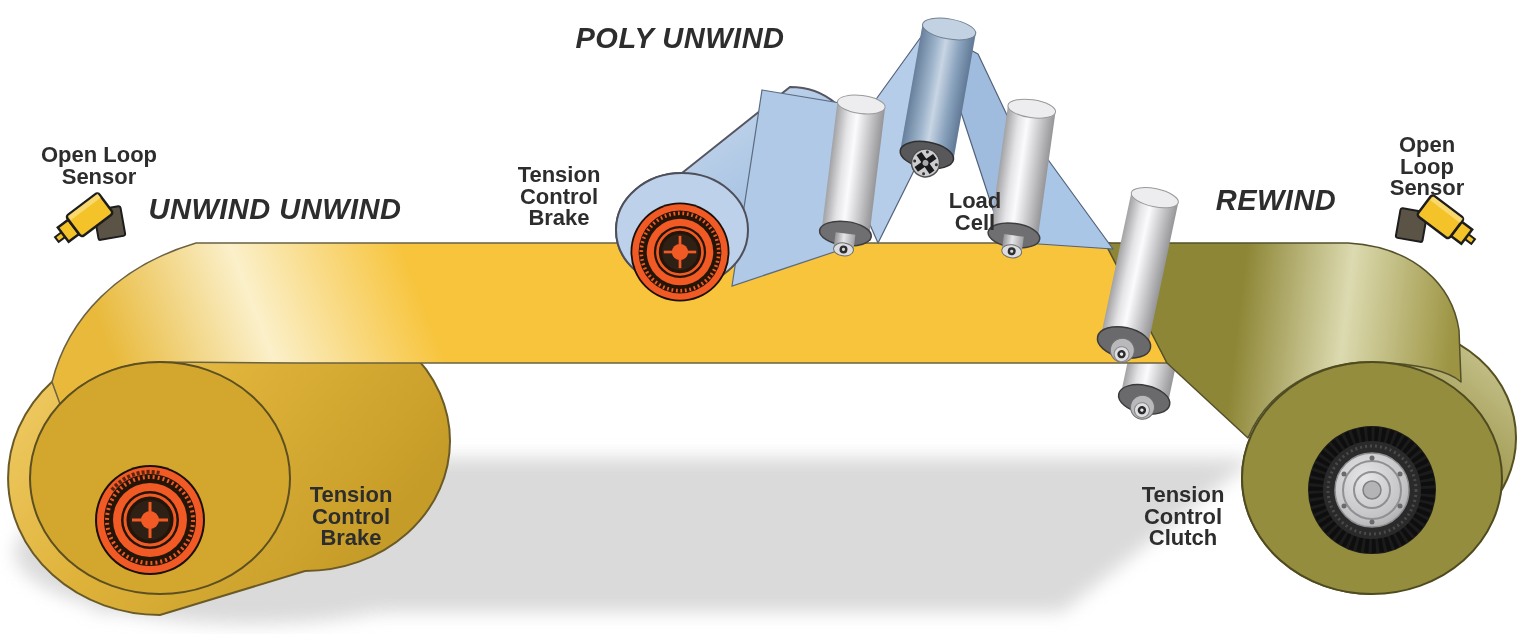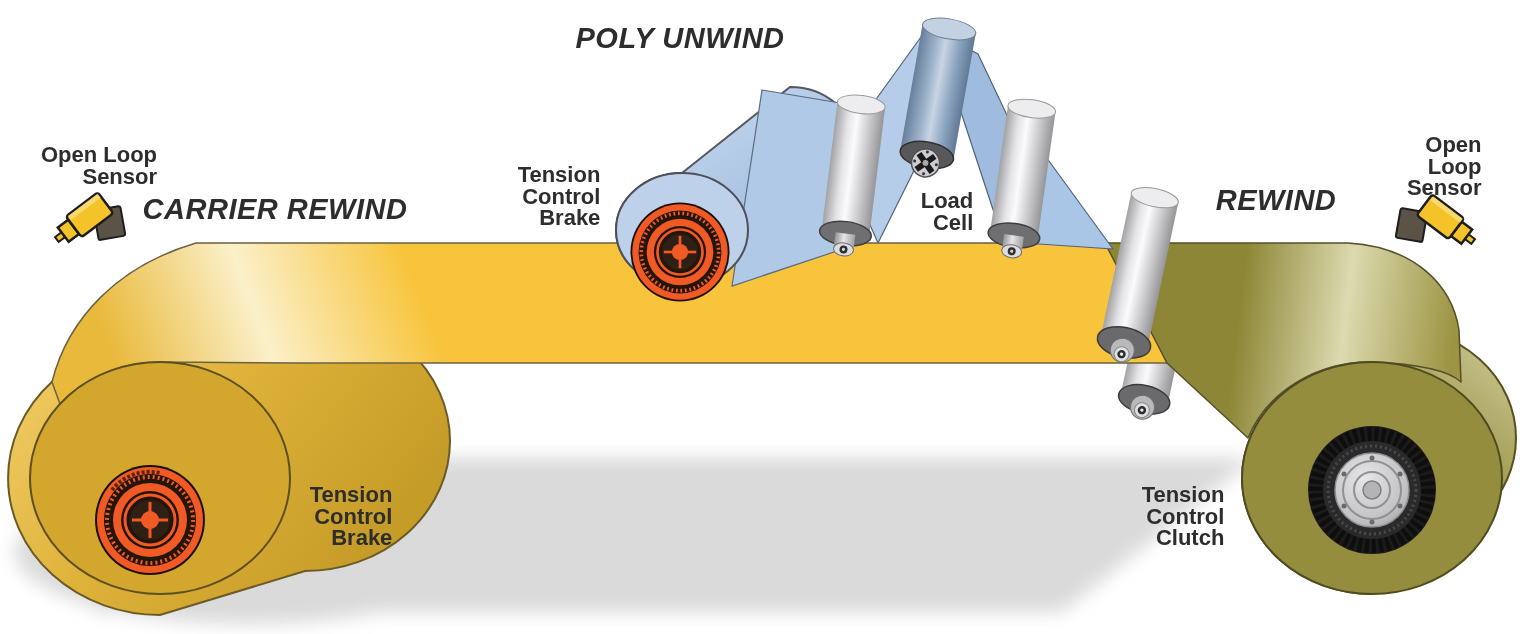--- a/index.html
+++ b/index.html
@@ -1,21 +1,21 @@
 <!DOCTYPE html>
 <html style="--label-text: #2D2D2D; --carrier-web-yellow: #F7C43C; --poly-web-blue: #A9C6E6; --poly-web-blue-light: #B5CDE9; --poly-web-blue-dark: #9FBCDE; --laminated-web-olive: #8E8737; --rewind-roll-olive: #948D3D; --carrier-roll-gold: #D3A62E; --poly-roll-face-blue: #BDD1EA; --brake-orange: #F15A25; --brake-dark: #231507; --roller-gray: #C6C6C8; --roller-cap-gray: #6F6F71; --sensor-yellow: #F4C32A; --sensor-block: #5B5345; --shadow-gray: #D6D6D6;"><head>
 <meta charset="utf-8">
 <style>
   html,body{margin:0;padding:0;background:#ffffff;}
   #stage{position:relative;width:1536px;height:634px;overflow:hidden;
          font-family:"Liberation Sans",sans-serif;background:#ffffff;}
   #stage svg{position:absolute;left:0;top:0;}
   .label{position:absolute;transform:translate(-50%,-50%);
          font:700 22px/0.98 "Liberation Sans",sans-serif;
-         color:var(--label-text,#2d2d2d);text-align:right;white-space:pre-line;}
+         color:var(--label-text,#2d2d2d);text-align:center;white-space:pre-line;}
   .title{font-size:29px;font-style:italic;font-weight:700;white-space:nowrap;letter-spacing:.5px;}
 </style>
 </head>
 <body>
 
 <div id="stage">
 
 <svg width="1536" height="634" viewBox="0 0 1536 634">
   <defs>
     <linearGradient id="gradYellowWeb" gradientUnits="userSpaceOnUse" x1="140" y1="430" x2="640" y2="240">
@@ -232,30 +232,30 @@
     <g transform="translate(1442,218) rotate(37)">
       <rect x="30" y="-3" width="9" height="6" style="fill:var(--sensor-yellow,#F4C32A)" stroke="#1D1D1D" stroke-width="2"></rect>
       <rect x="18" y="-9" width="13" height="18" style="fill:var(--sensor-yellow,#F4C32A)" stroke="#1D1D1D" stroke-width="2.5"></rect>
       <rect x="-22" y="-13" width="40" height="26" rx="3" style="fill:var(--sensor-yellow,#F4C32A)" stroke="#1D1D1D" stroke-width="2.5"></rect>
       <rect x="-20" y="-12" width="37" height="5" fill="#F9DD7A" opacity="0.85"></rect>
     </g>
   </g>
 </svg>
 
 <div class="label title" style="left:680px;top:38px;">POLY UNWIND</div>
-<div class="label title" style="left:275px;top:209px;">CARRIER REWIND</div>
+<div class="label title" style="left:275px;top:209px;">UNWIND UNWIND</div>
 <div class="label title" style="left:1276px;top:200px;">REWIND</div>
 <div class="label" style="left:99px;top:166px;">Open Loop
 Sensor</div>
 <div class="label" style="left:1427px;top:166px;">Open Loop
 Sensor</div>
 <div class="label" style="left:559px;top:196px;">Tension
 Control
 Brake</div>
-<div class="label" style="left:947px;top:212px;">Load
+<div class="label" style="left:975px;top:212px;">Load
 Cell</div>
 <div class="label" style="left:351px;top:516px;">Tension
 Control
 Brake</div>
 <div class="label" style="left:1183px;top:516px;">Tension
 Control
 Clutch</div>
 
 </div>
 

